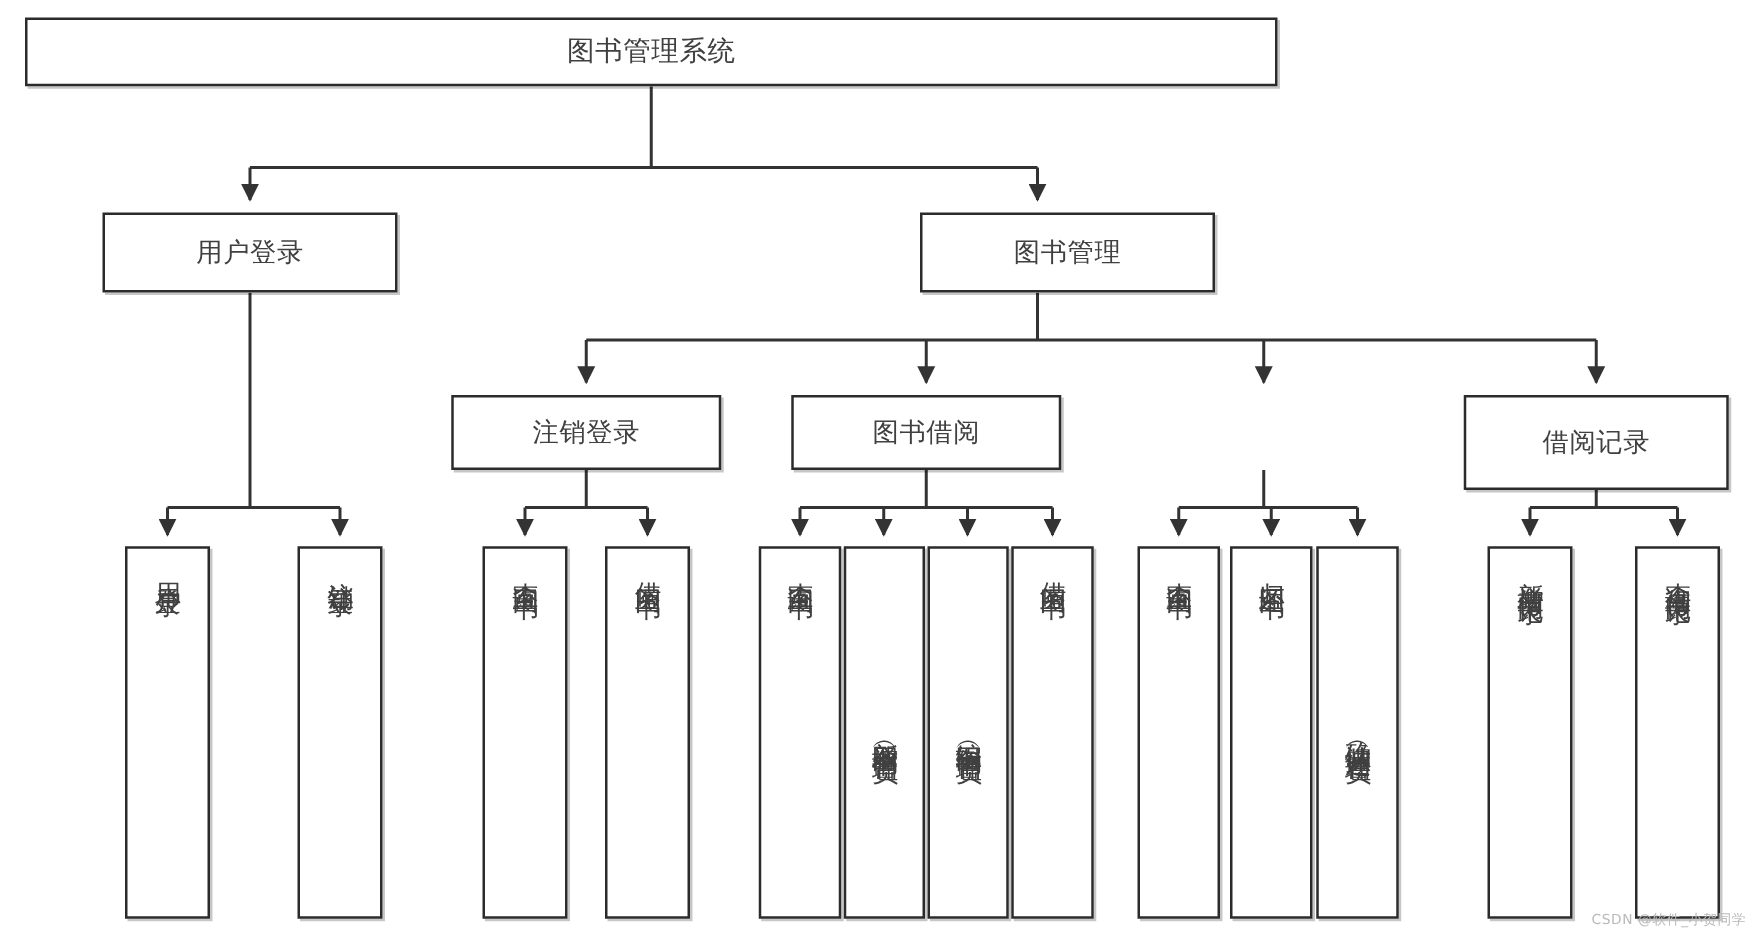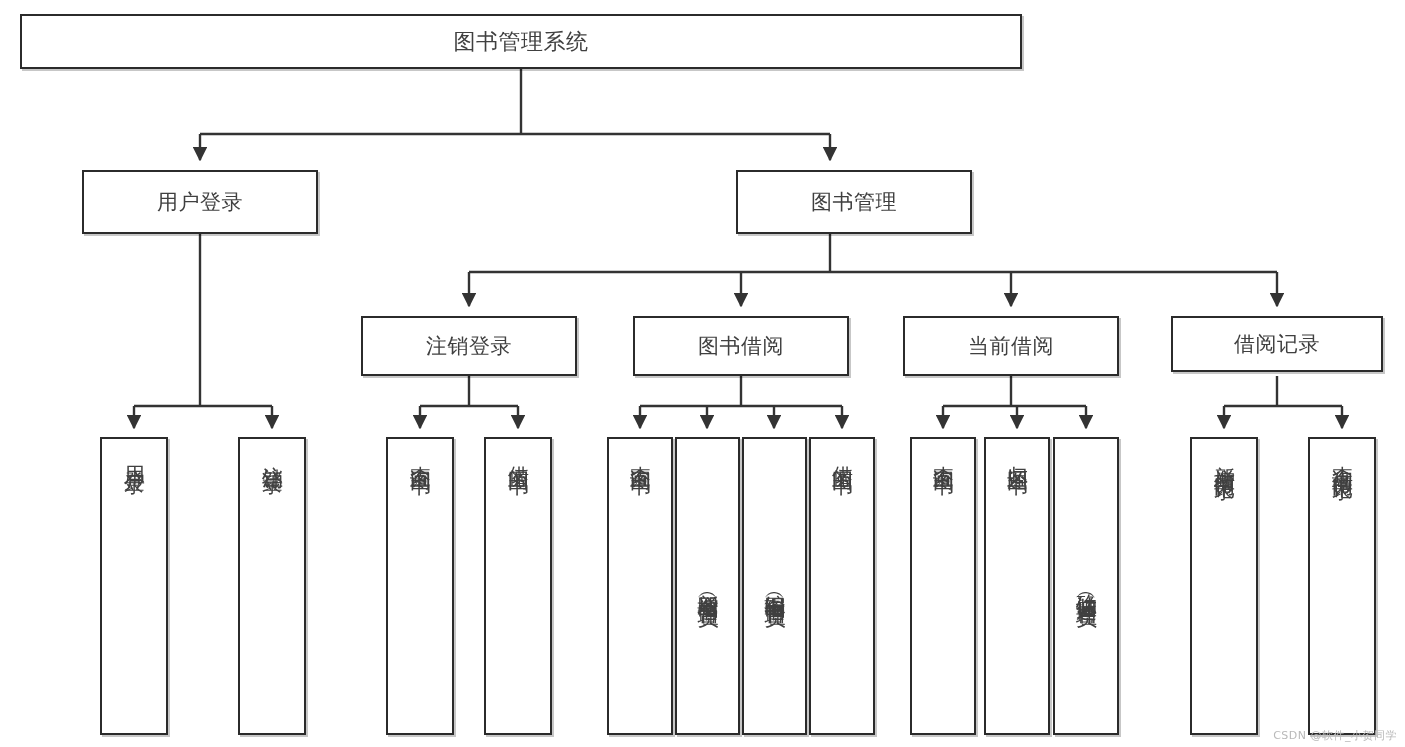--- a/index.html
+++ b/index.html
@@ -139,24 +139,21 @@
   <div class="node level2" style="left: 712px; top: 170px; width: 236px; height: 64px; margin-left: 24px;">
     <span class="node-label">图书管理</span>
   </div>
 
   <div class="node level3" style="left: 361px; top: 316px; width: 216px; height: 60px;">
     <span class="node-label">注销登录</span>
   </div>
   <div class="node level3" style="left: 633px; top: 316px; width: 216px; height: 60px;">
     <span class="node-label">图书借阅</span>
   </div>
-  <div class="node level3" style="left: 903px; top: 316px; width: 216px; height: 60px;">
-    <span class="node-label">当前借阅</span>
-  </div>
-  <div class="node level3" style="left: 1171px; top: 316px; width: 212px; height: 56px;">
+  <div class="node level3" style="left: 1171px; top: 316px; width: 212px; height: 76px;">
     <span class="node-label">借阅记录</span>
   </div>
 
   <div class="node leaf" style="left: 100px; top: 437px; width: 68px; height: 298px;">
     <span class="node-label">用户登录</span>
   </div>
   <div class="node leaf" style="left: 238px; top: 437px; width: 68px; height: 298px;">
     <span class="node-label">注销登录</span>
   </div>
   <div class="node leaf" style="left: 386px; top: 437px; width: 68px; height: 298px;">

